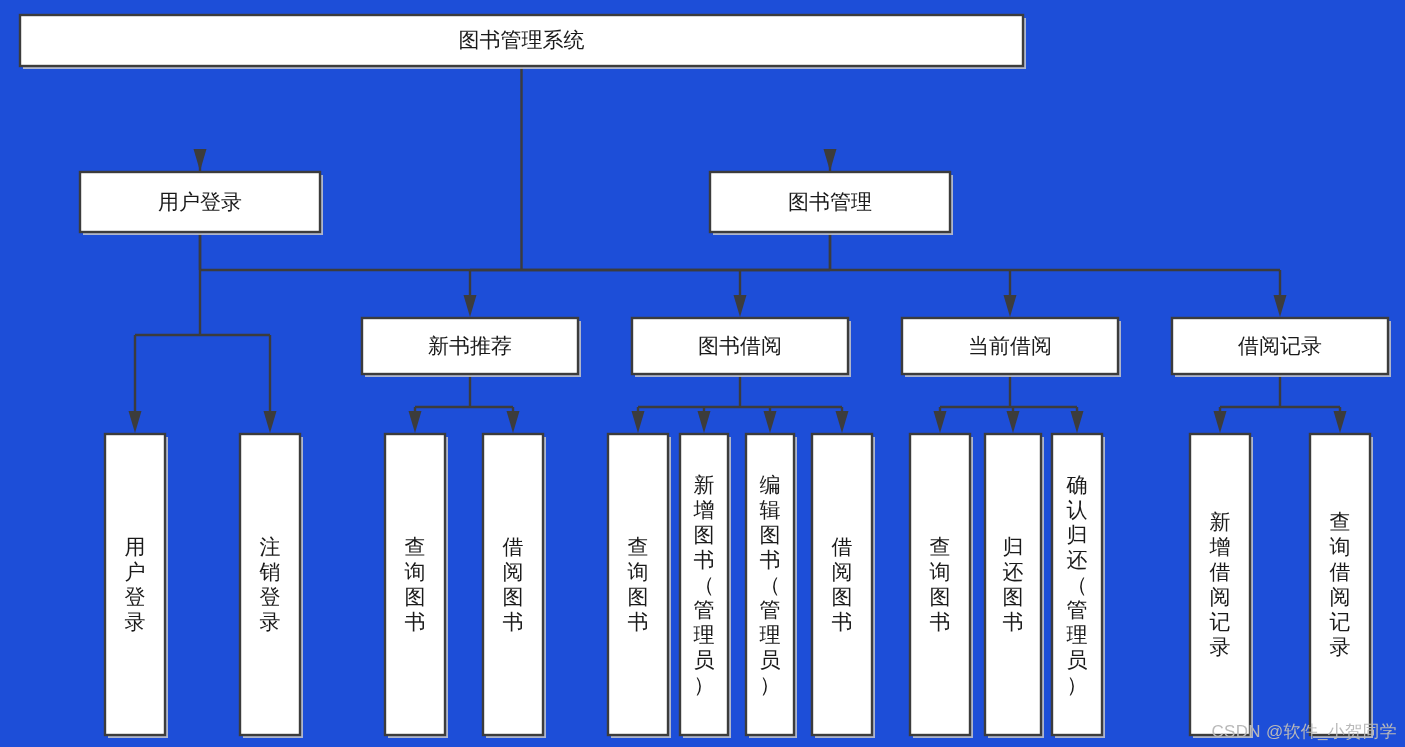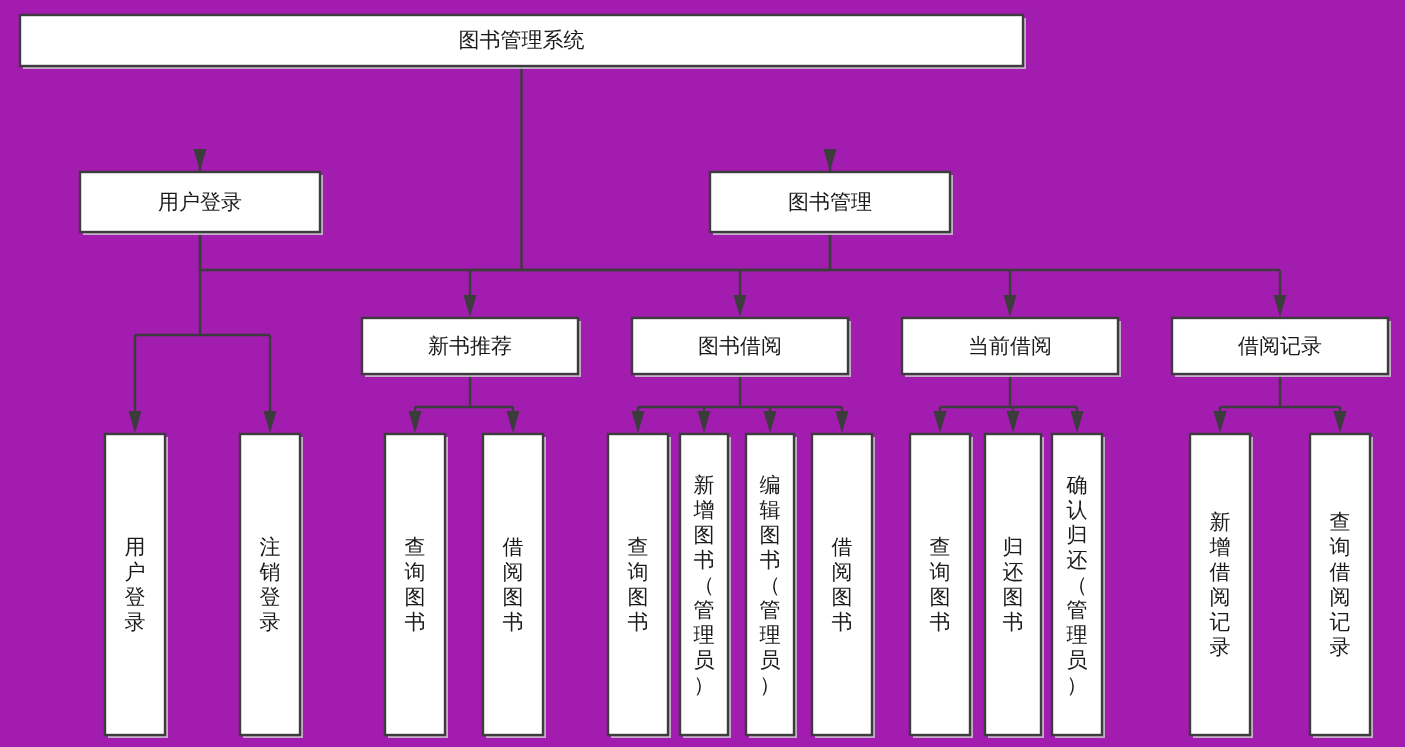--- a/index.html
+++ b/index.html
@@ -10,21 +10,21 @@
   body {
     width: 1405px;
     height: 747px;
     overflow: hidden;
     font-family: "Liberation Sans", "DejaVu Sans", sans-serif;
   }
   #diagram-root {
     position: relative;
     width: 1405px;
     height: 747px;
-    background: #a21caf;
+    background: #1d4ed8;
   }
   svg#flow {
     position: absolute;
     left: 0;
     top: 0;
     width: 1405px;
     height: 747px;
     display: block;
   }
   .node-box {
@@ -228,14 +228,15 @@
           <text x="1220" y="529" class="node-label-v"><tspan x="1220" dy="0">新</tspan><tspan x="1220" dy="25">增</tspan><tspan x="1220" dy="25">借</tspan><tspan x="1220" dy="25">阅</tspan><tspan x="1220" dy="25">记</tspan><tspan x="1220" dy="25">录</tspan></text>
         </g>
         <g>
           <rect x="1313" y="437" width="60" height="301" class="node-box-shadow"></rect>
           <rect x="1310" y="434" width="60" height="301" class="node-box"></rect>
           <text x="1340" y="529" class="node-label-v"><tspan x="1340" dy="0">查</tspan><tspan x="1340" dy="25">询</tspan><tspan x="1340" dy="25">借</tspan><tspan x="1340" dy="25">阅</tspan><tspan x="1340" dy="25">记</tspan><tspan x="1340" dy="25">录</tspan></text>
         </g>
       </g>
   </svg>
 
+  <div class="watermark">CSDN @软件_小贺同学</div>
 
 </div>
 
 </body></html>

